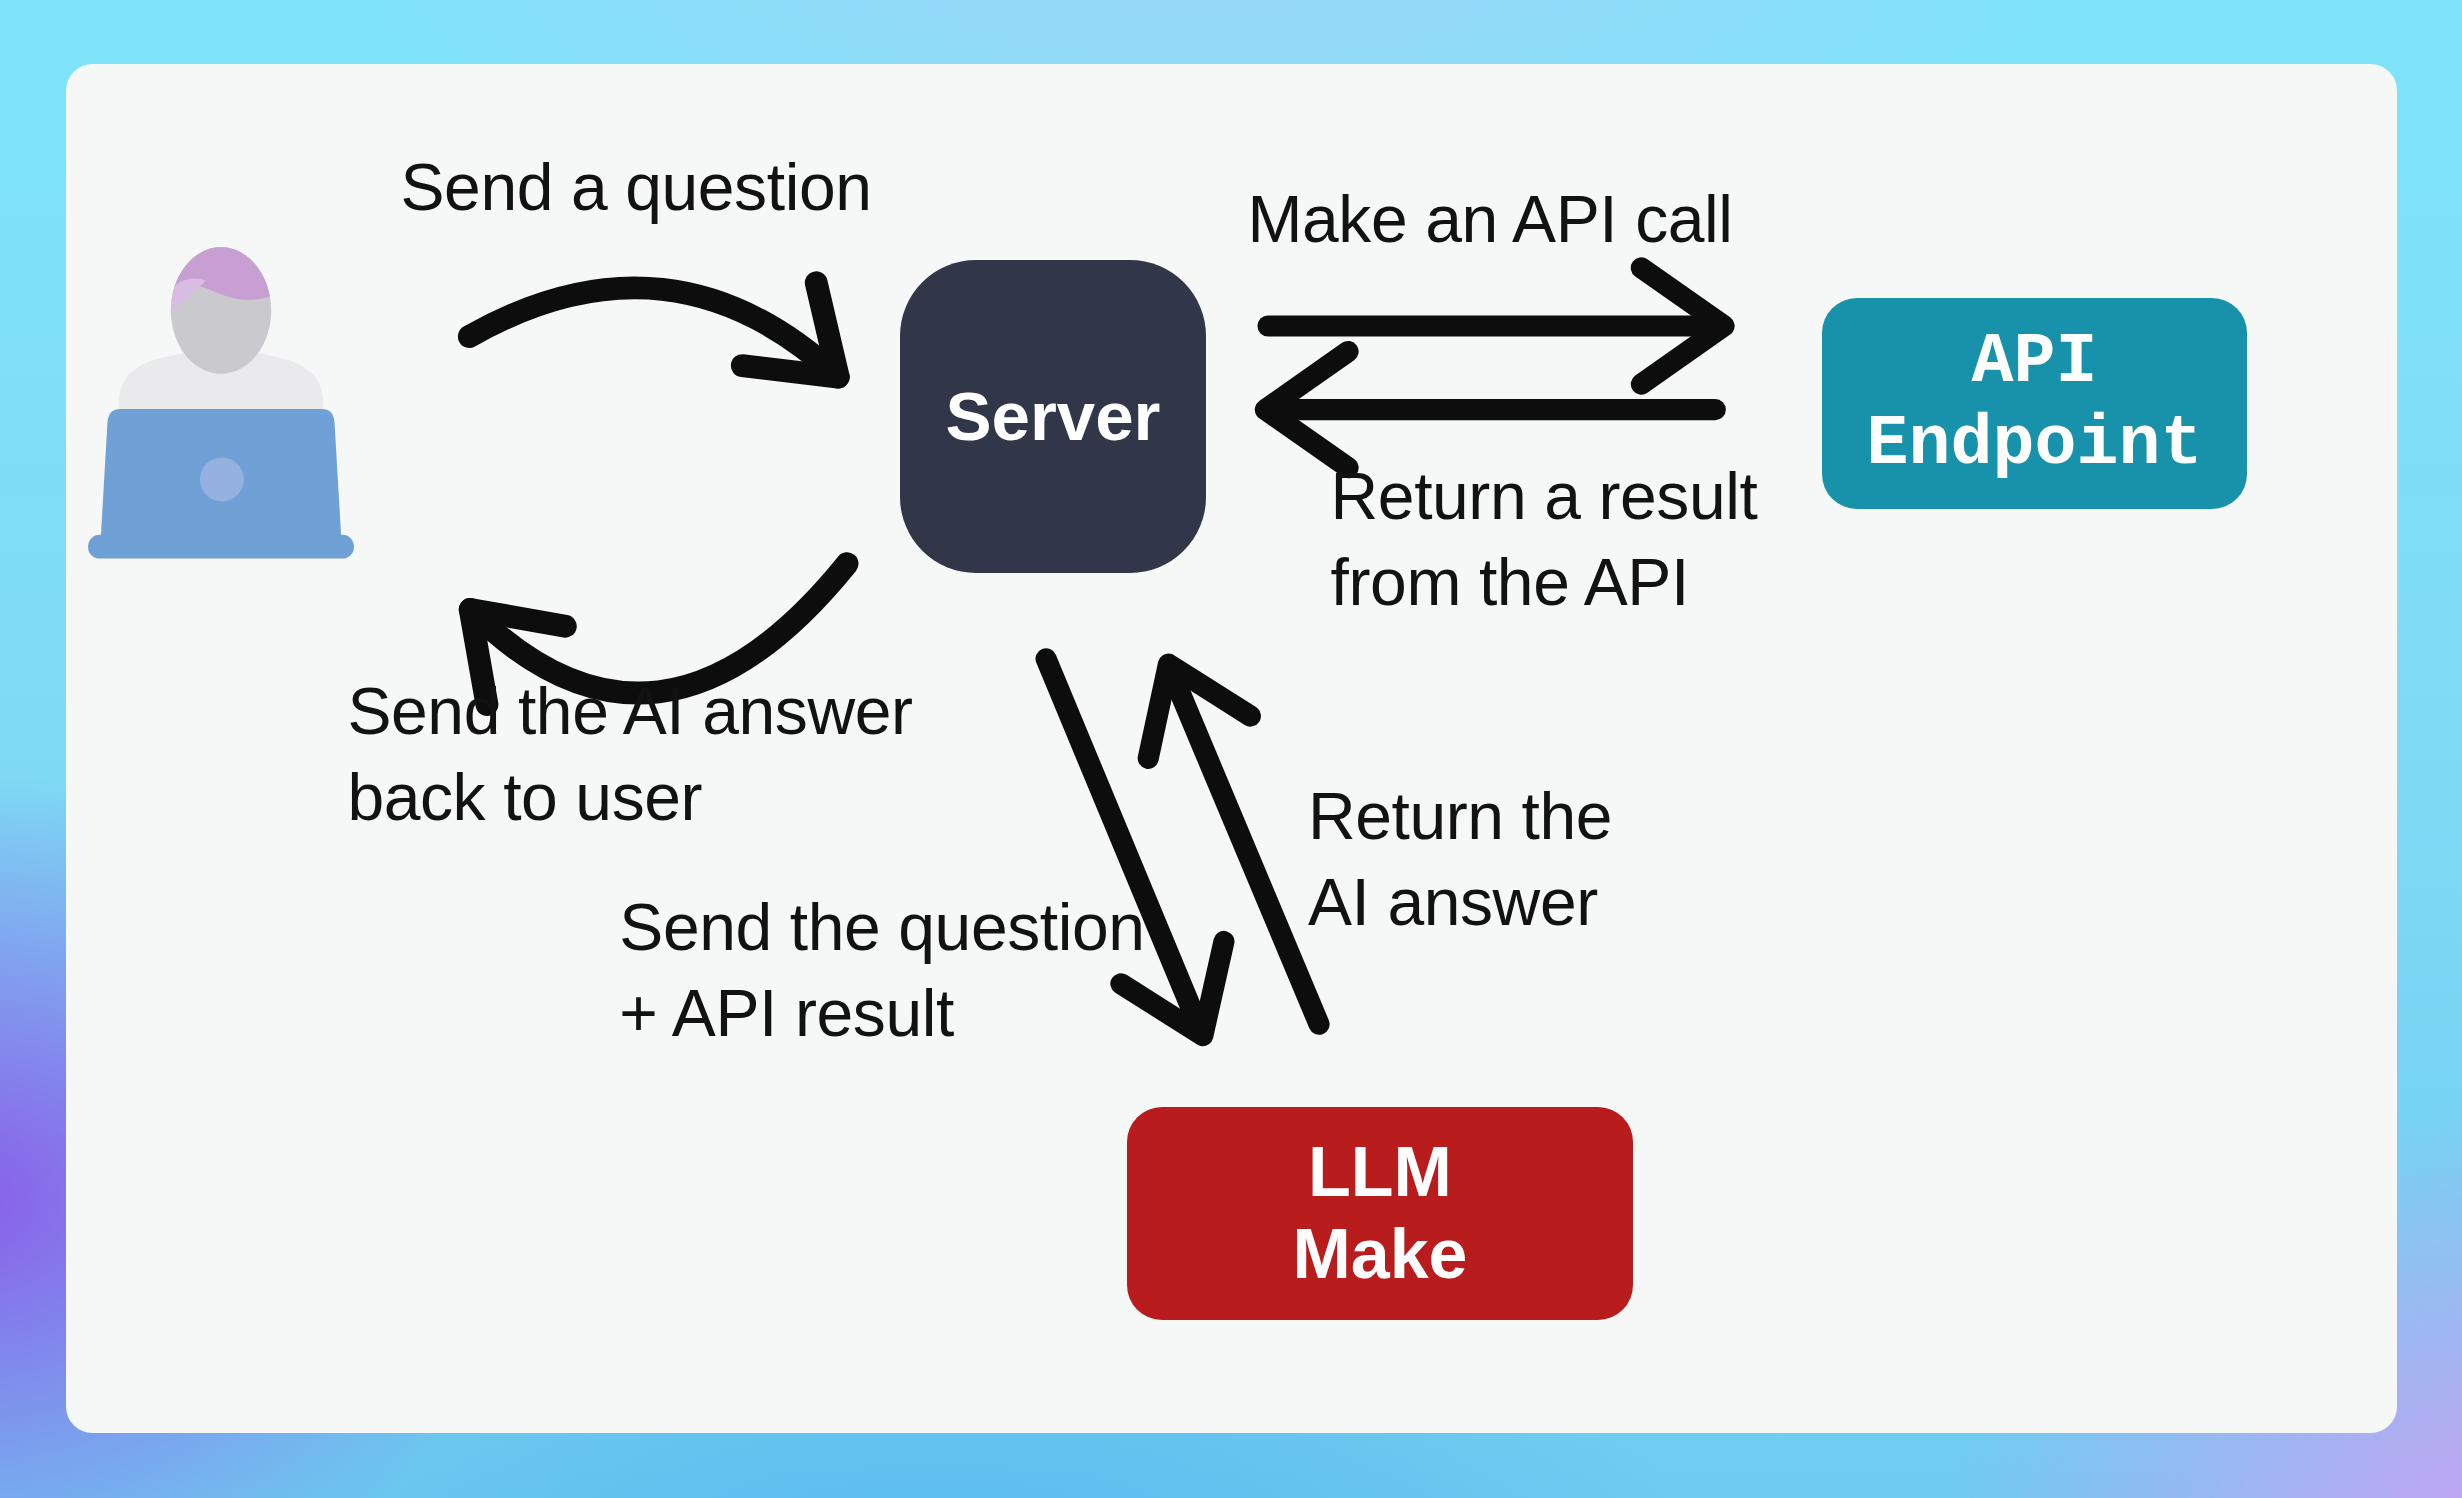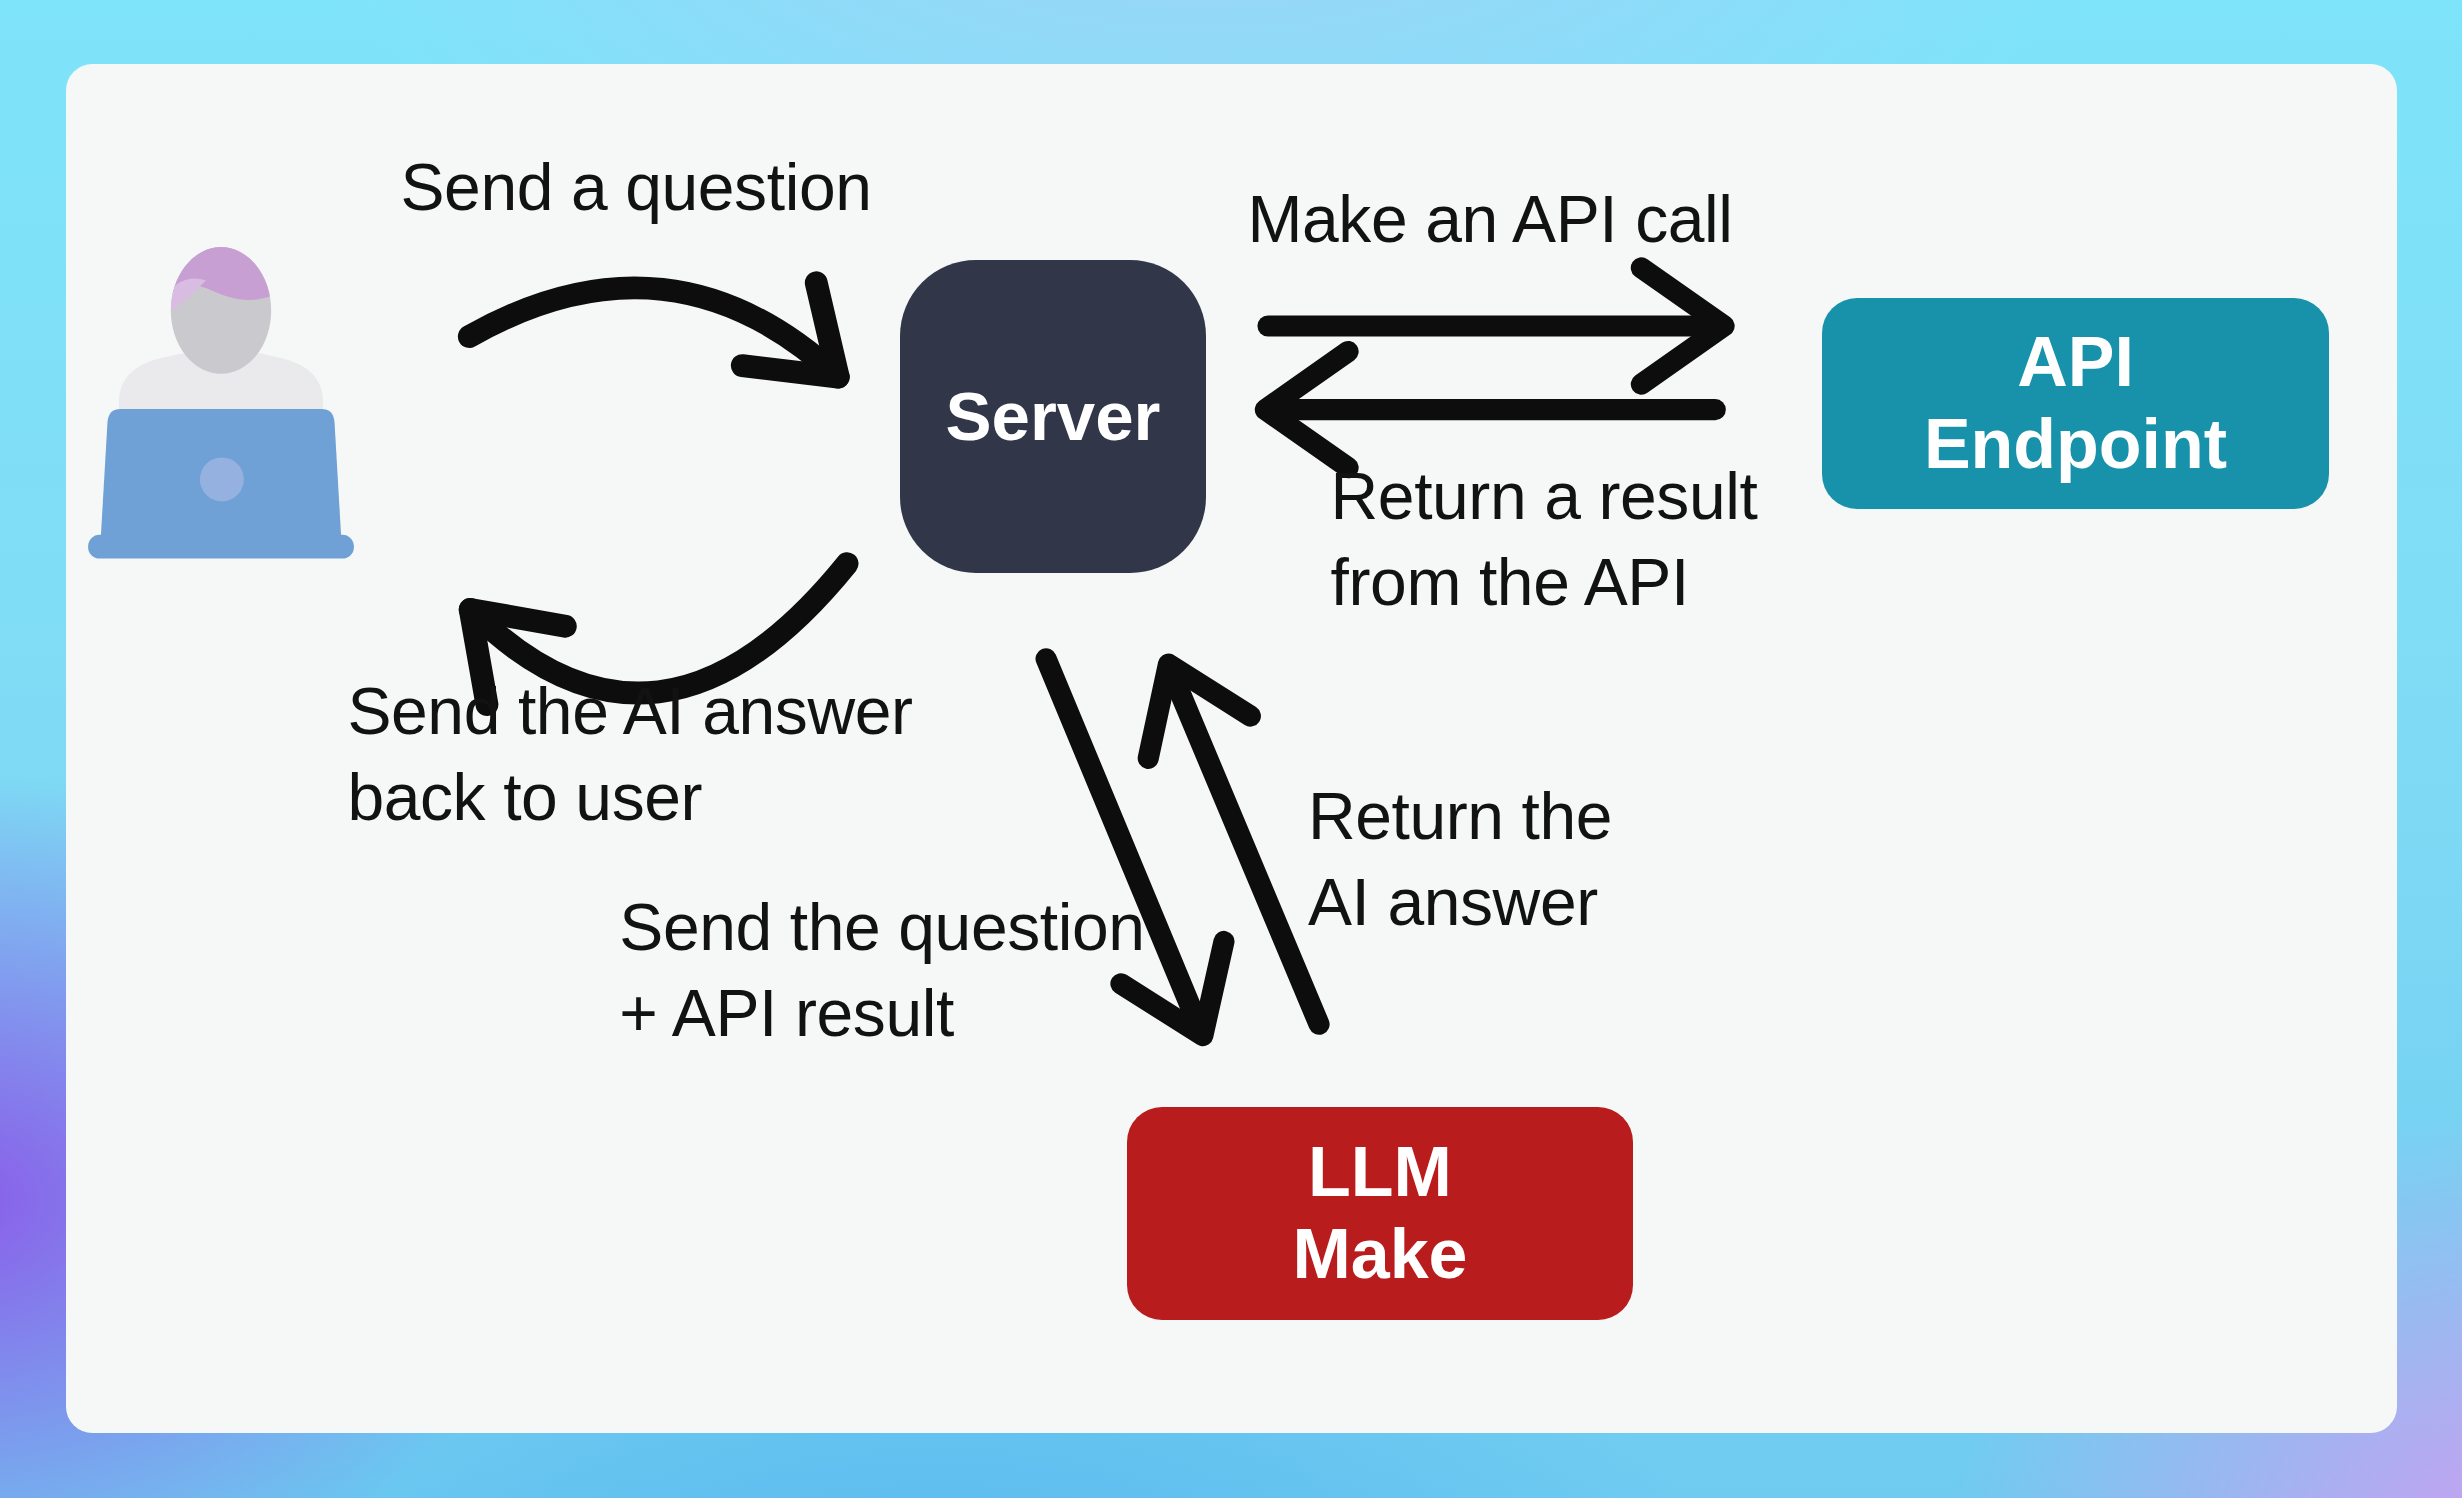--- a/index.html
+++ b/index.html
@@ -20,21 +20,21 @@
   .arrows{position:absolute;left:0;top:0;pointer-events:none;}
   .arrows path{fill:none;stroke-linecap:round;stroke-linejoin:round;}
   .sw24{stroke-width:24px;}
   .sw26{stroke-width:26px;}
   .box{
     position:absolute;display:flex;flex-direction:column;align-items:center;justify-content:center;
     color:#ffffff;font-weight:bold;text-align:center;
   }
   .box span{display:block;}
   .box-server{left:900px;top:260px;width:306px;height:313px;border-radius:76px;font-size:69px;}
-  .box-api{left:1822px;top:298px;width:507px;height:211px;border-radius:35px;font-size:70px;line-height:1.17;}
+  .box-api{left:1822px;top:298px;width:425px;height:211px;border-radius:35px;font-size:70px;line-height:1.17;font-family:Liberation Mono, monospace;}
   .box-llm{left:1127px;top:1107px;width:506px;height:213px;border-radius:35px;font-size:70px;line-height:1.17;}
   .lbl{
     position:absolute;transform:translate(-50%,-50%);
     text-align:left;font-size:66px;line-height:1.3;color:#121212;
     letter-spacing:-0.4px;white-space:nowrap;
   }
   .lbl span{display:block;}
   .lbl-send-q{left:636px;top:188px;}
   .lbl-make-call{left:1490px;top:220px;}
   .lbl-return-result{left:1544px;top:540px;}

